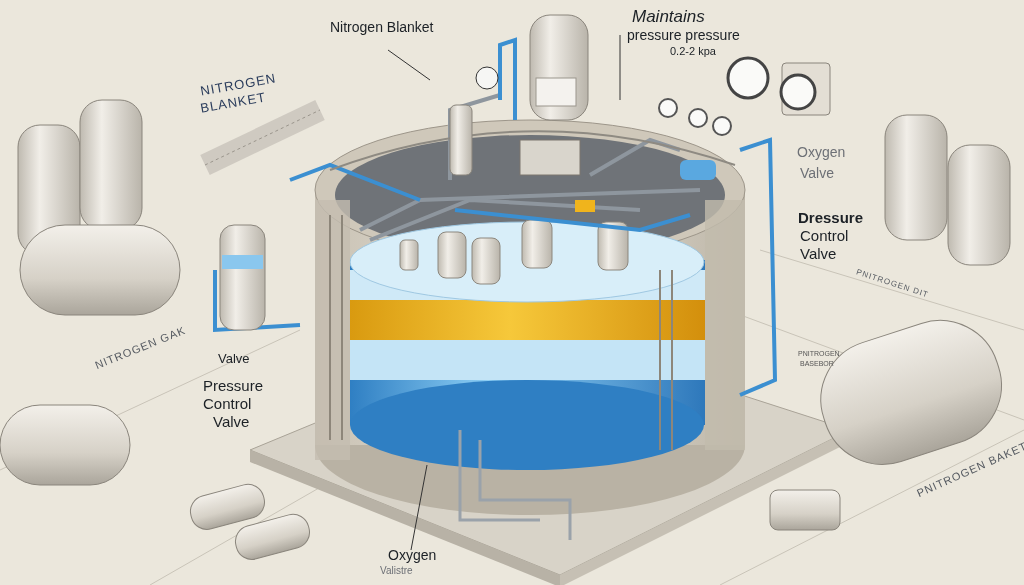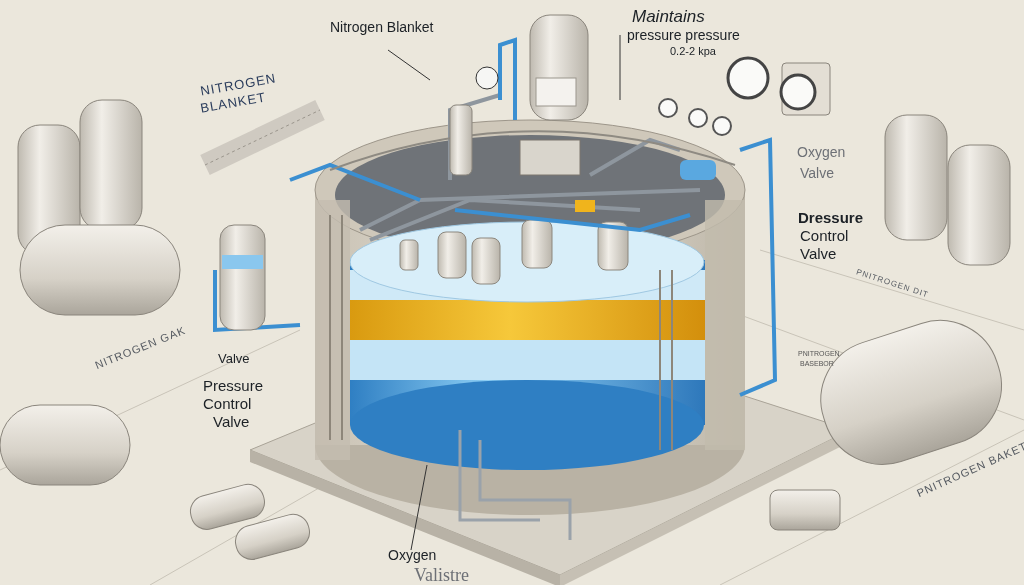--- a/index.html
+++ b/index.html
@@ -187,19 +187,19 @@
 <div class="lbl lbl-rot" style="left:855px;top:268px;font-size:8px;transform:rotate(18deg);">PNITROGEN DIT</div>
 
 <div class="lbl lbl-dark" style="left:218px;top:352px;font-size:13px;">Valve</div>
 <div class="lbl lbl-dark" style="left:203px;top:378px;font-size:15px;">Pressure</div>
 <div class="lbl lbl-dark" style="left:203px;top:396px;font-size:15px;">Control</div>
 <div class="lbl lbl-dark" style="left:213px;top:414px;font-size:15px;">Valve</div>
 
 <div class="lbl lbl-rot" style="left:98px;top:360px;transform:rotate(-22deg);">NITROGEN GAK</div>
 
 <div class="lbl lbl-dark" style="left:388px;top:548px;font-size:14px;">Oxygen</div>
-<div class="lbl lbl-faded" style="left:414px;top:566px;font-size:18px;font-family:Liberation Serif, serif;">Valistre</div>
+<div class="lbl lbl-faded" style="left:380px;top:566px;font-size:10px;">Valistre</div>
 
 <div class="lbl lbl-rot" style="left:920px;top:488px;transform:rotate(-24deg);">PNITROGEN BAKET</div>
 
 <div class="lbl" style="left:798px;top:350px;font-size:7px;color:#555;">PNITROGEN</div>
 <div class="lbl" style="left:800px;top:360px;font-size:7px;color:#555;">BASEBOR</div>
 </div>
 
 </body></html>

